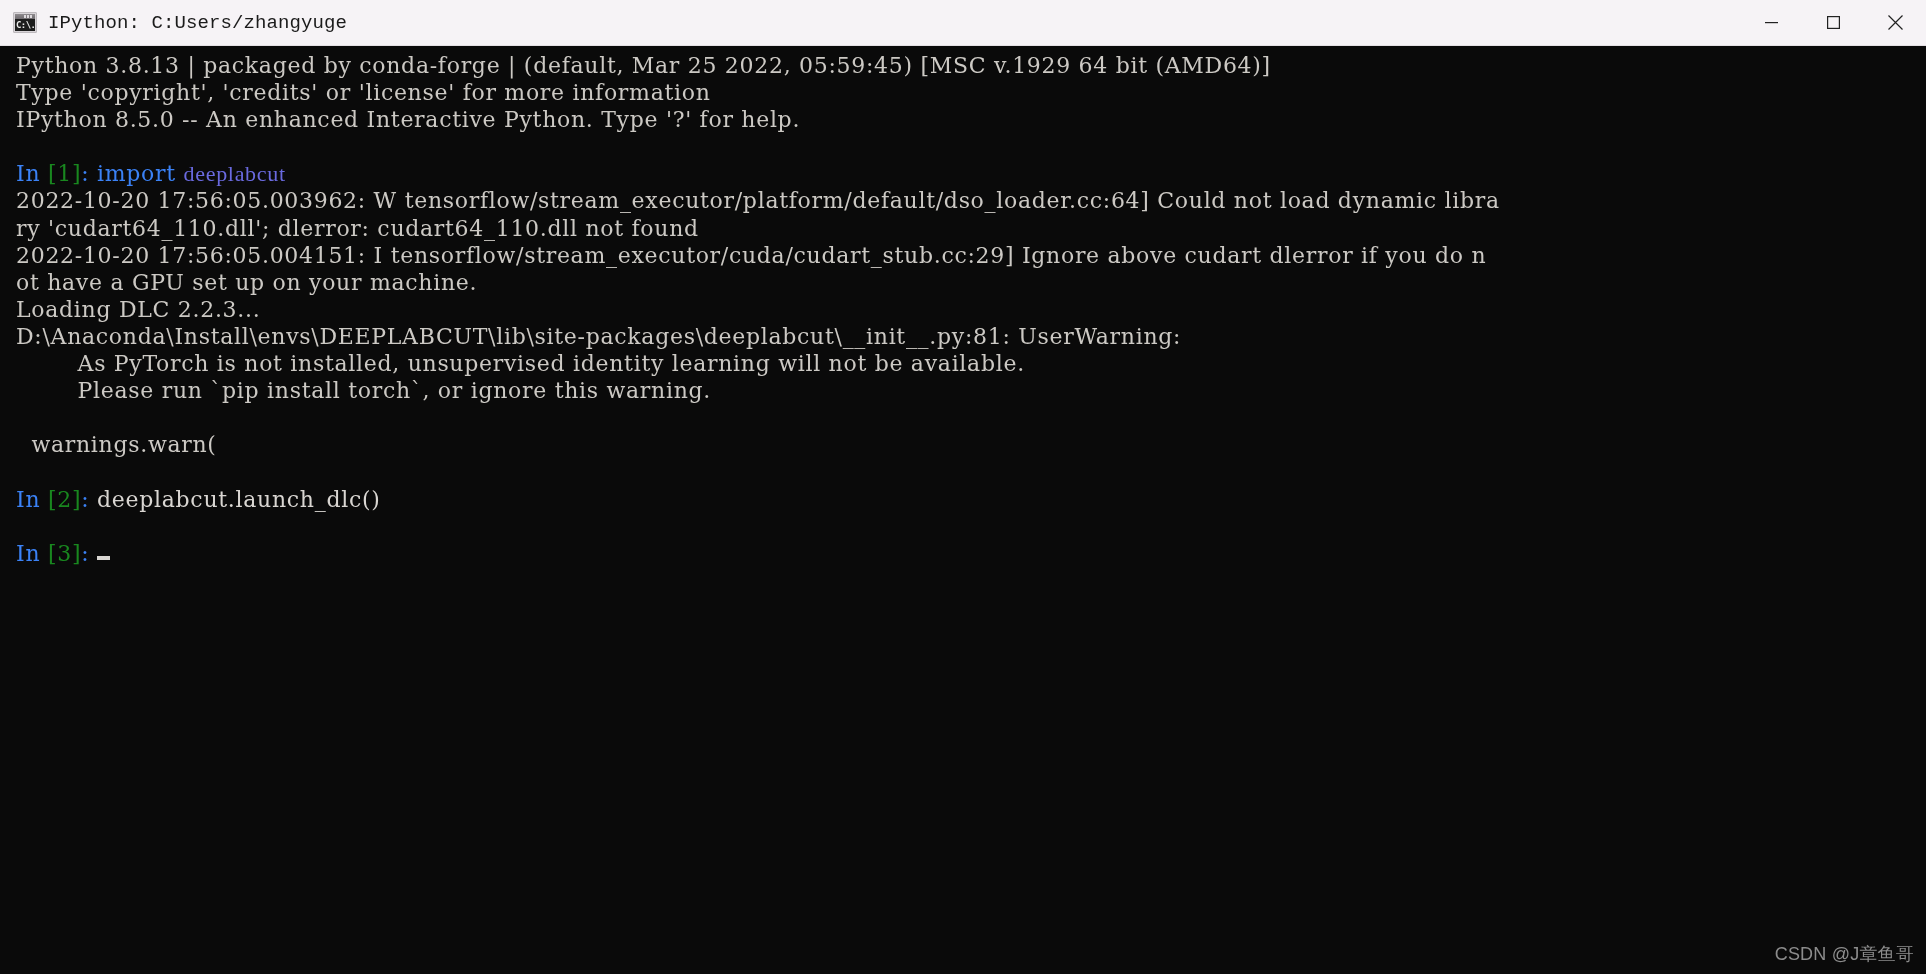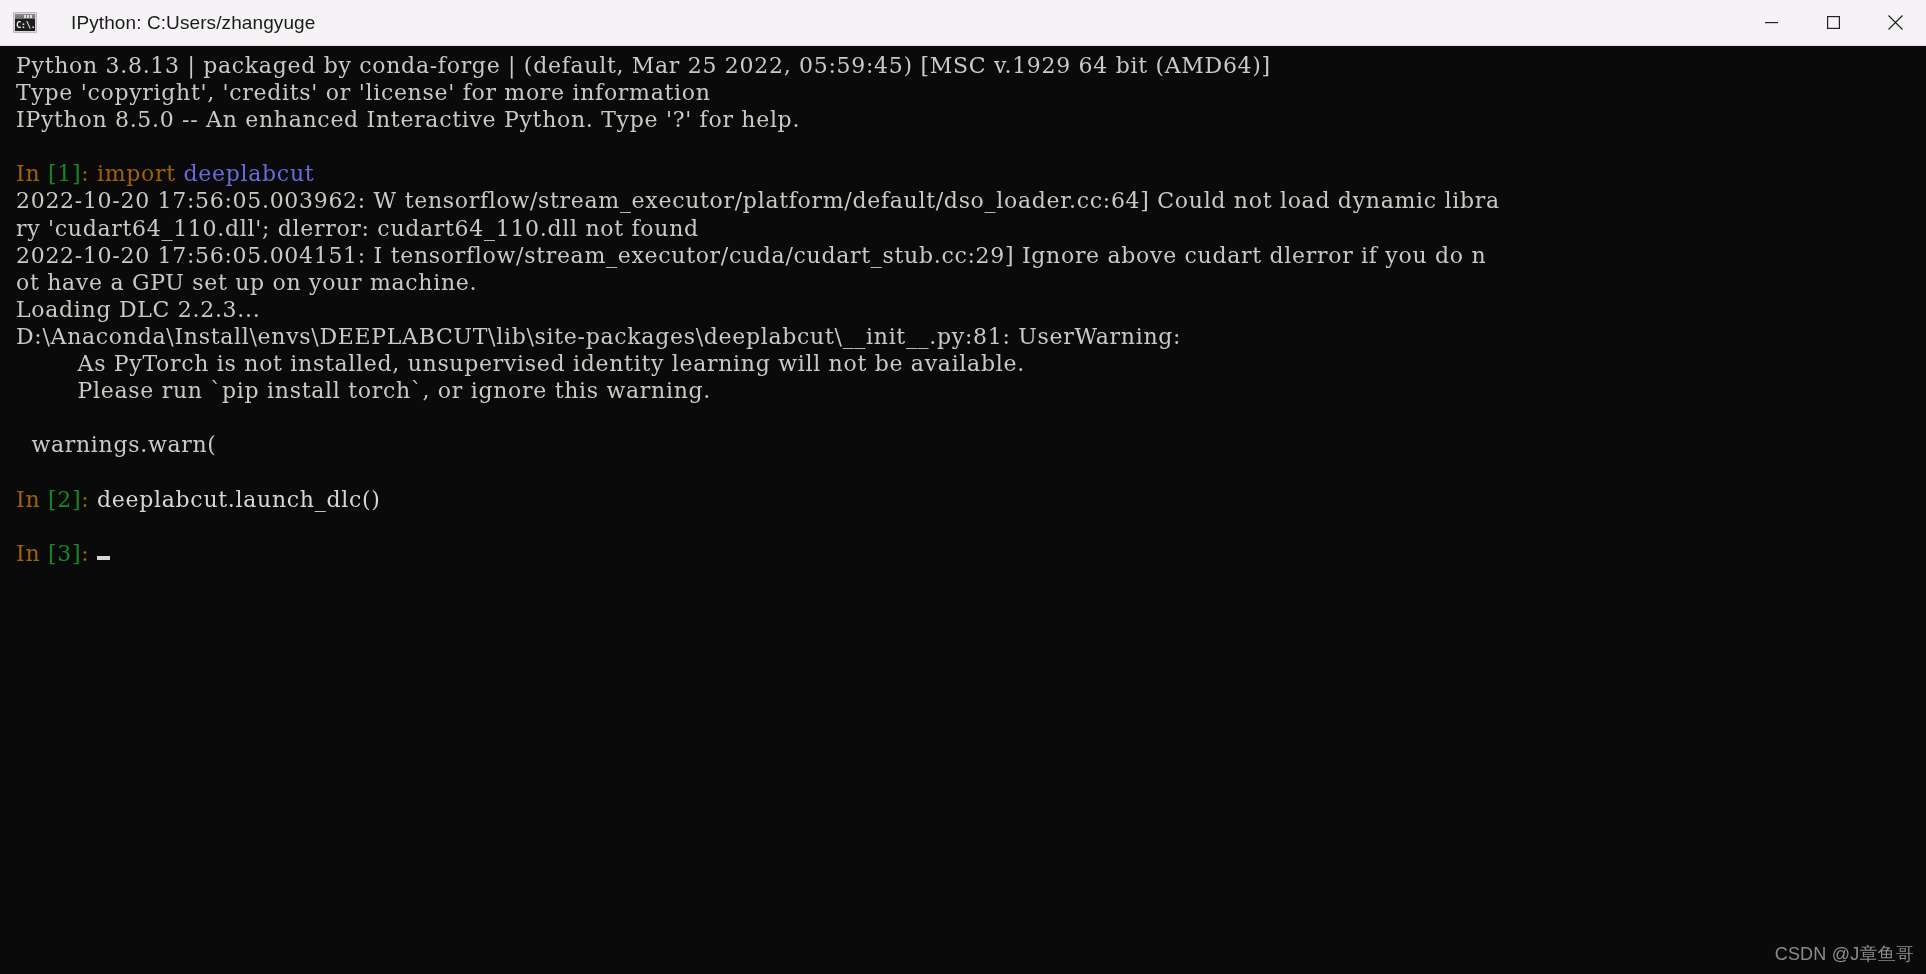--- a/index.html
+++ b/index.html
@@ -78,24 +78,23 @@
     font-size: 9px;
     font-weight: bold;
     line-height: 13px;
     letter-spacing: -0.6px;
     padding-left: 1px;
   }
 
   .window-title {
     font-size: 19px;
     color: #1b1b1b;
-    font-family: Liberation Sans, sans-serif;
+    font-family: Liberation Mono, monospace;
     white-space: nowrap;
     letter-spacing: 0.1px;
-    margin-left: 23px;
   }
 
   .window-controls {
     display: flex;
     height: 46px;
     flex: 0 0 auto;
   }
   .win-btn {
     width: 62px;
     height: 46px;
@@ -130,23 +129,23 @@
     display: block;
     height: 27.1px;
     font-family: "DejaVu Serif", "Liberation Serif", serif;
     font-size: 22px;
     letter-spacing: 0.7px;
     white-space: pre;
     overflow: hidden;
   }
 
   .c-out   { color: #ccc9c4; }
-  .c-green { color: #a16207; }
+  .c-green { color: #3b82f6; }
   .c-green-dark { color: #19871f; }
-  .c-blue  { color: #6a6adf; }
+  .c-blue  { color: #6a6adf; font-family: Liberation Serif, serif; }
   .c-white { color: #d9d6d2; text-align: right; }
 
   .cursor {
     display: inline-block;
     width: 13px;
     height: 4px;
     background: #d9d6d2;
     vertical-align: baseline;
     position: relative;
     top: -1px;

